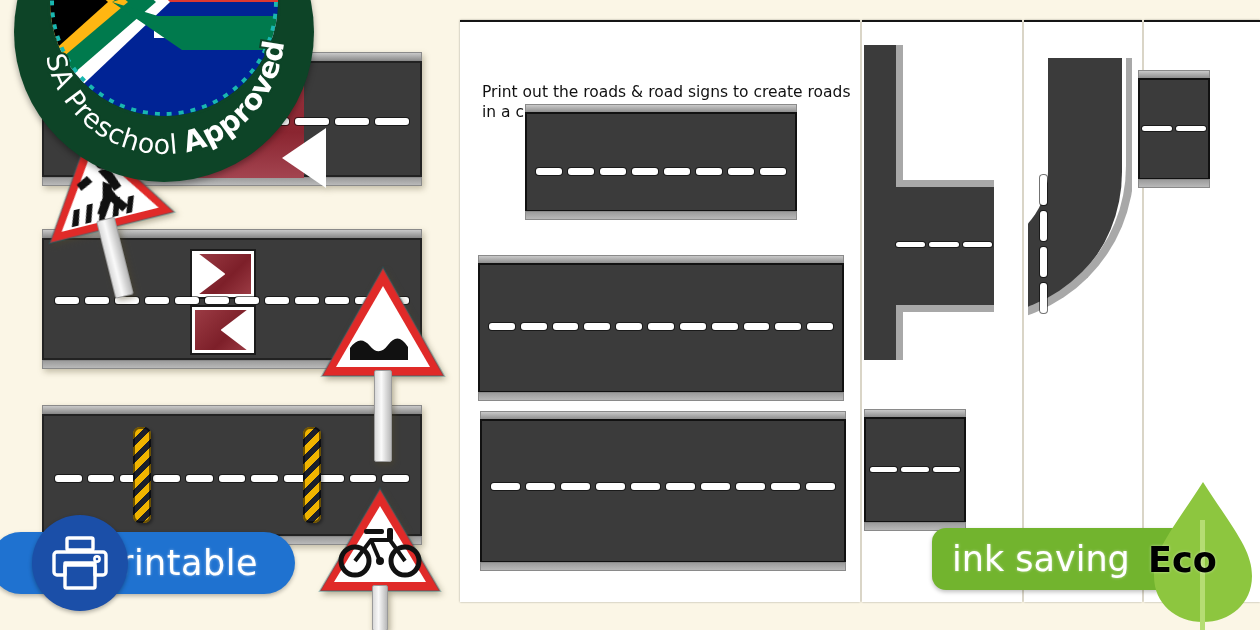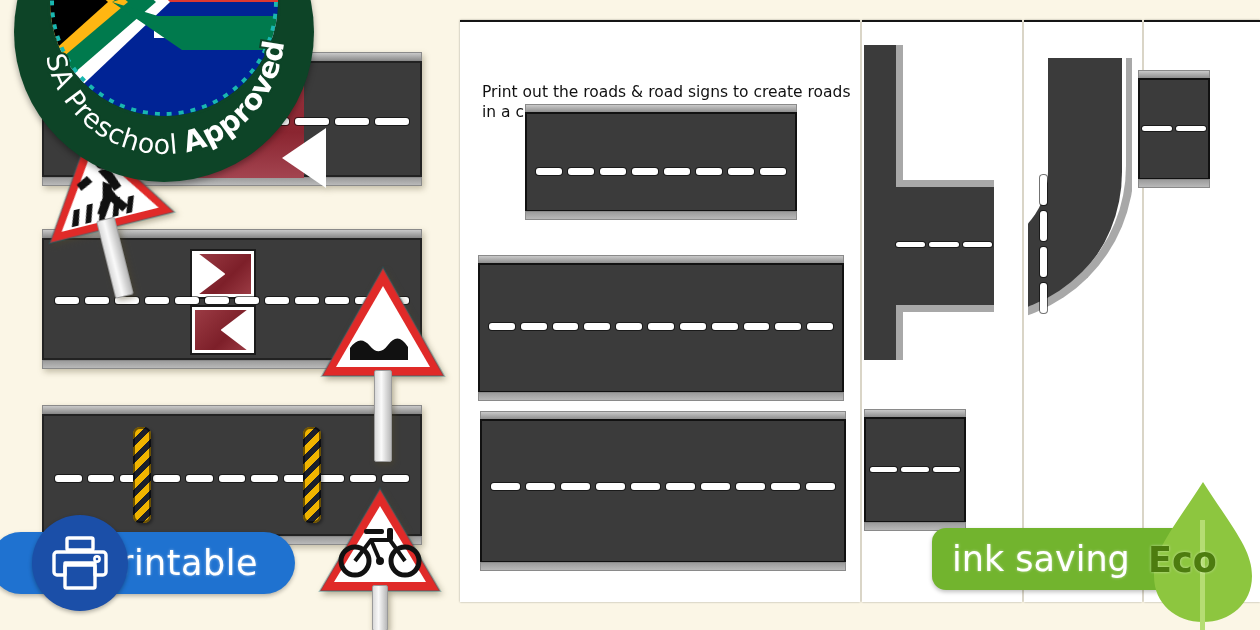--- a/index.html
+++ b/index.html
@@ -363,16 +363,16 @@
     </svg>
   </div>
 
   <svg class="leaf" width="110" height="160" viewBox="0 0 110 160" style="left:1148px;top:478px;">
     <path d="M55 4 C 86 52 104 72 104 98 C 104 126 82 144 55 144 C 28 144 6 126 6 98 C 6 72 24 52 55 4 Z" fill="#8dc63f"></path>
     <rect x="52" y="42" width="5" height="116" fill="#b5dd73"></rect>
   </svg>
   <div class="eco-bar" style="left:932px;top:528px;width:290px;">
     <span class="lbl">ink saving</span>
   </div>
-  <span class="eco" style="position:absolute;left:1148px;top:540px;color:#4d7c0f;font-size:35px;font-weight:bold;z-index:5;
+  <span class="eco" style="position:absolute;left:1148px;top:540px;color:#000000;font-size:35px;font-weight:bold;z-index:5;
                text-shadow:0 0 3px rgba(255,255,255,.55);">Eco</span>
 
 </div>
 
 </body></html>

